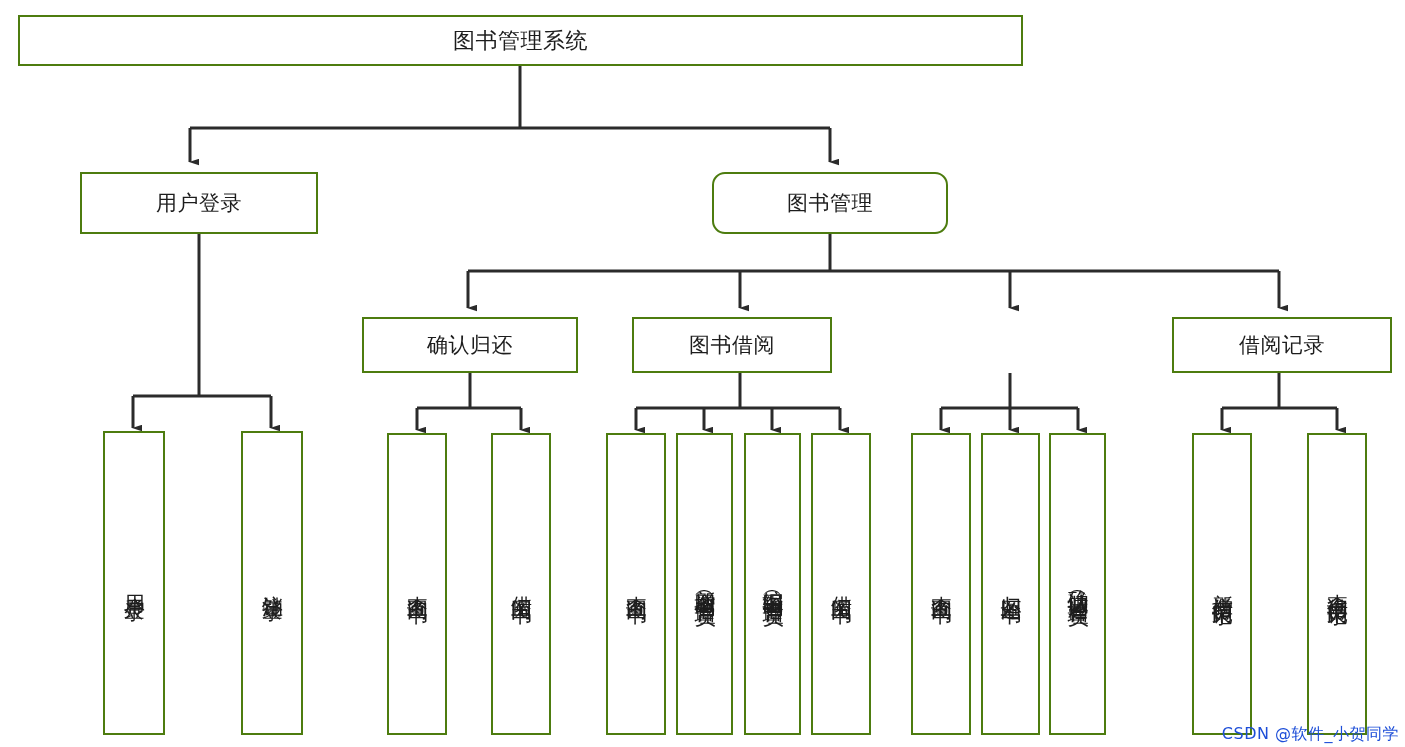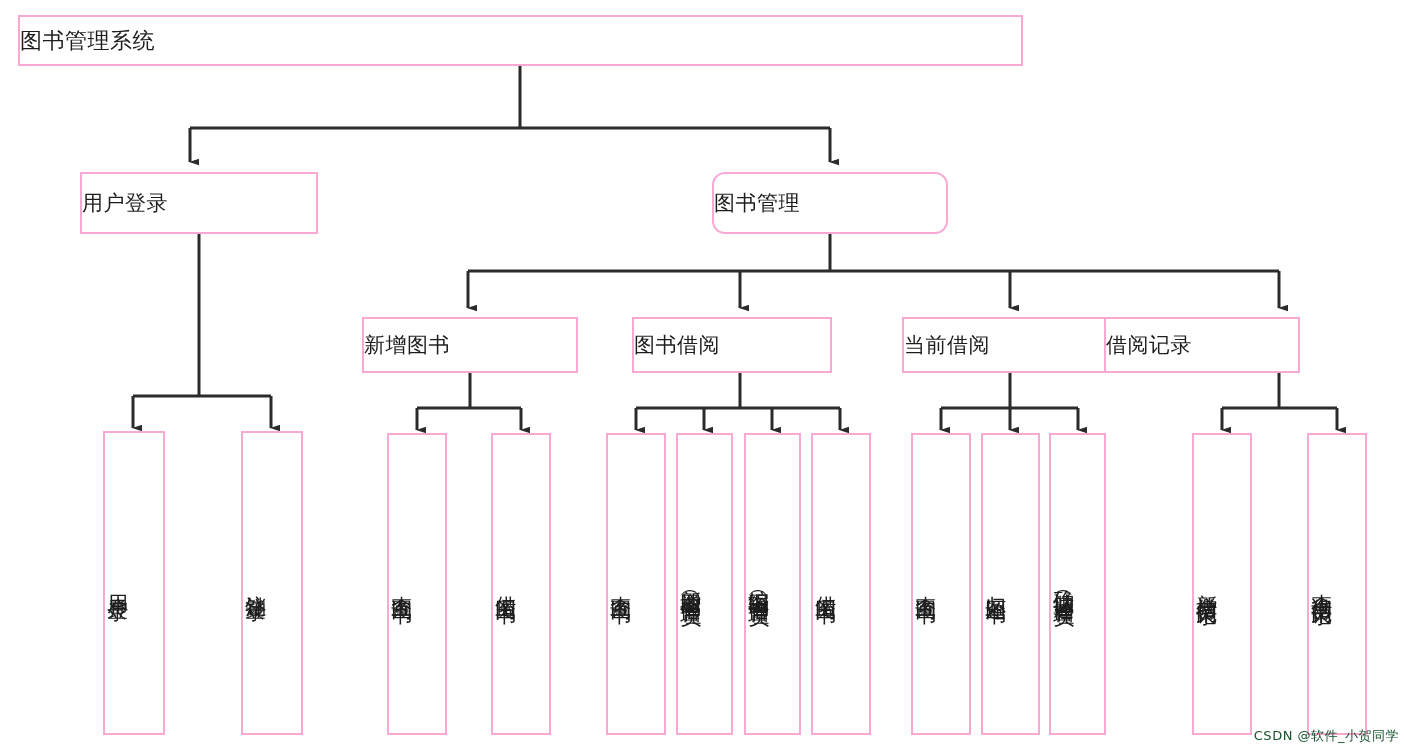--- a/index.html
+++ b/index.html
@@ -22,25 +22,25 @@
     position: absolute;
     left: 0;
     top: 0;
     width: 1405px;
     height: 747px;
     pointer-events: none;
   }
   .node {
     position: absolute;
     box-sizing: border-box;
-    border: 2px solid #f9a8d4;
+    border: 2px solid #4d7c0f;
     background: #ffffff;
     display: flex;
     align-items: center;
-    justify-content: flex-start;
+    justify-content: center;
     text-align: center;
     color: #1d1d1d;
     line-height: 1.18;
   }
   .node-h {
     font-size: 21px;
     letter-spacing: 0.5px;
     white-space: nowrap;
   }
   .node.root {
@@ -53,22 +53,22 @@
     letter-spacing: 2.5px;
     display: block;
   }
   .leaf {
     border-width: 2px;
   }
   .watermark {
     position: absolute;
     right: 6px;
     bottom: 2px;
-    font-size: 13px;
-    color: #14532d;
+    font-size: 16px;
+    color: #1d4ed8;
     letter-spacing: 0.5px;
     white-space: nowrap;
     user-select: none;
   }
 </style>
 </head>
 <body>
 
 <div id="diagram-root">
 
@@ -131,32 +131,29 @@
 
   <div class="node node-h" style="left:80px; top:172px; width:238px; height:62px;">
     <span>用户登录</span>
   </div>
 
   <div class="node node-h" style="left:712px; top:172px; width:236px; height:62px;border-radius:13px;">
     <span>图书管理</span>
   </div>
 
   <div class="node node-h" style="left:362px; top:317px; width:216px; height:56px;">
-    <span>新增图书</span>
+    <span>确认归还</span>
   </div>
 
   <div class="node node-h" style="left:632px; top:317px; width:200px; height:56px;">
     <span>图书借阅</span>
   </div>
 
-  <div class="node node-h" style="left:902px; top:317px; width:216px; height:56px;">
-    <span>当前借阅</span>
-  </div>
-
-  <div class="node node-h" style="left:1104px; top:317px; width:196px; height:56px;">
+
+  <div class="node node-h" style="left:1172px; top:317px; width:220px; height:56px;">
     <span>借阅记录</span>
   </div>
 
   <div class="node leaf" style="left:103px; top:431px; width:62px; height:304px;">
     <span class="vlabel">用户登录</span>
   </div>
 
   <div class="node leaf" style="left:241px; top:431px; width:62px; height:304px;">
     <span class="vlabel">注销登录</span>
   </div>

